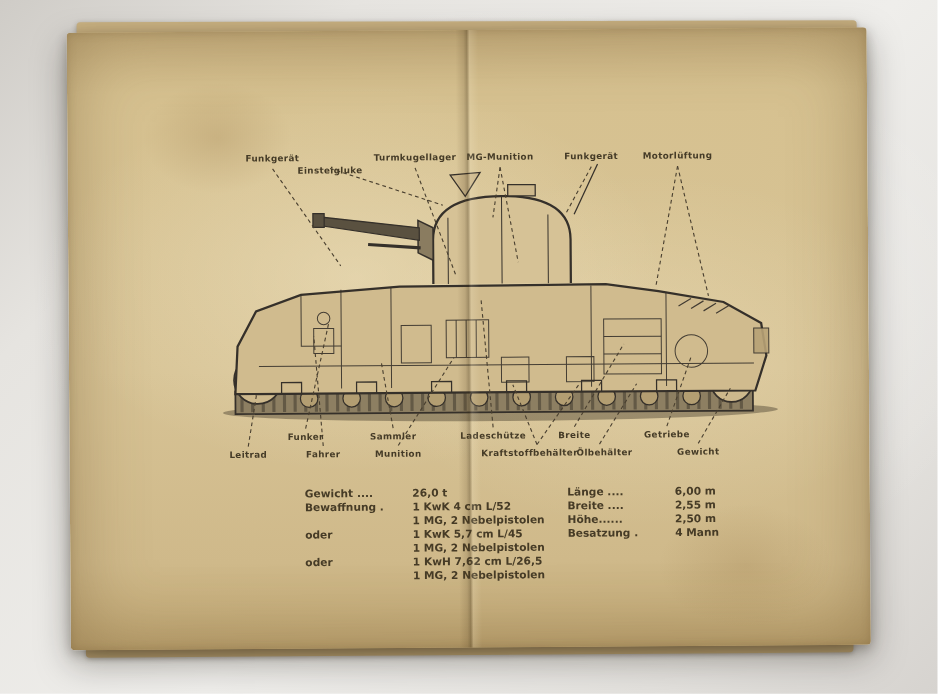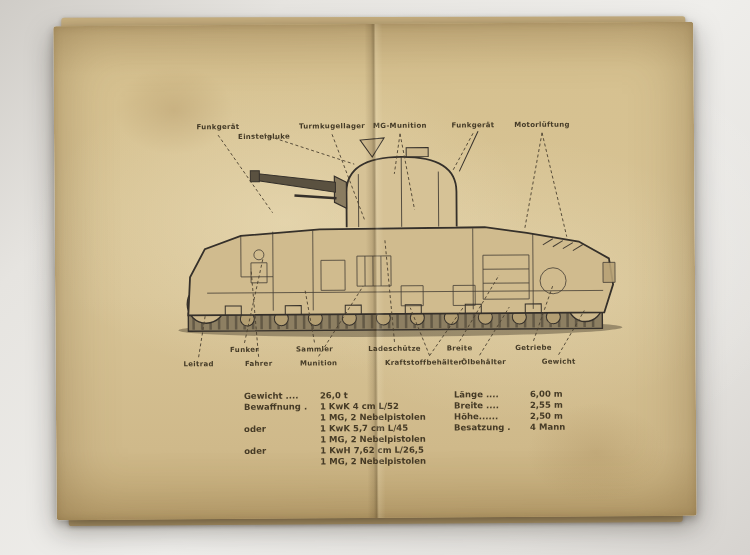--- a/index.html
+++ b/index.html
@@ -39,21 +39,21 @@
   .callout{
     position:absolute;transform:translateX(-50%);
     font-size:7px;letter-spacing:0.3px;white-space:nowrap;
     color:#453b27;font-weight:bold;
   }
   .specs{position:absolute;font-size:8.5px;font-weight:bold;color:#463b26;line-height:11px;}
   .specs-left{left:188px;top:366px;width:220px;}
   .specs-right{left:398px;top:366px;width:170px;}
   .spec-row{display:flex;}
   .spec-key{width:66px;text-align:left;white-space:pre;}
-  .spec-val{margin-left:10px;white-space:pre;}
+  .spec-val{margin-left:20px;white-space:pre;}
 </style>
 </head>
 <body>
 
 <div class="photo">
   <div class="booklet">
     <div class="back-sheet top"></div>
     <div class="back-sheet bottom"></div>
 
     <div class="page">

